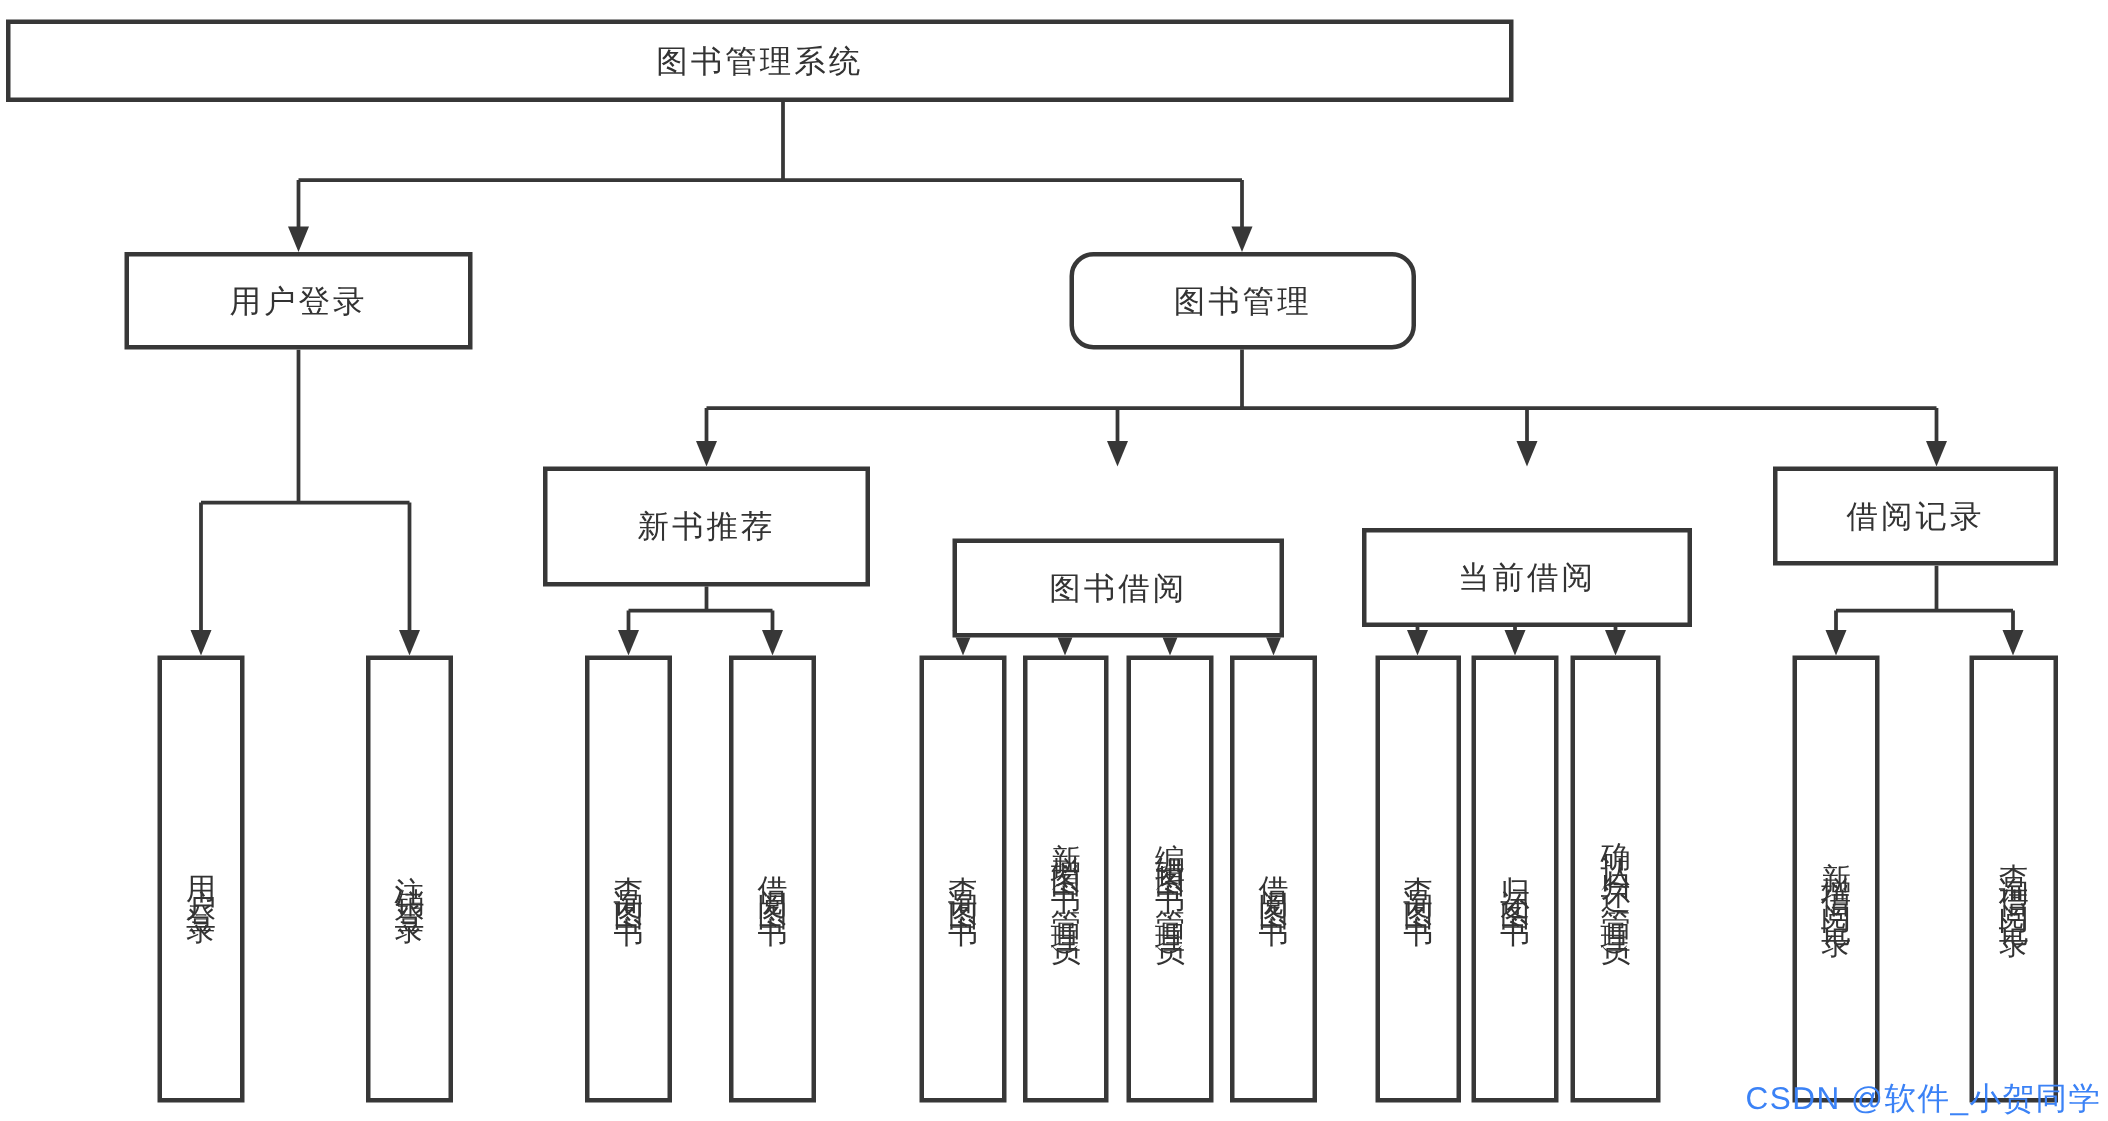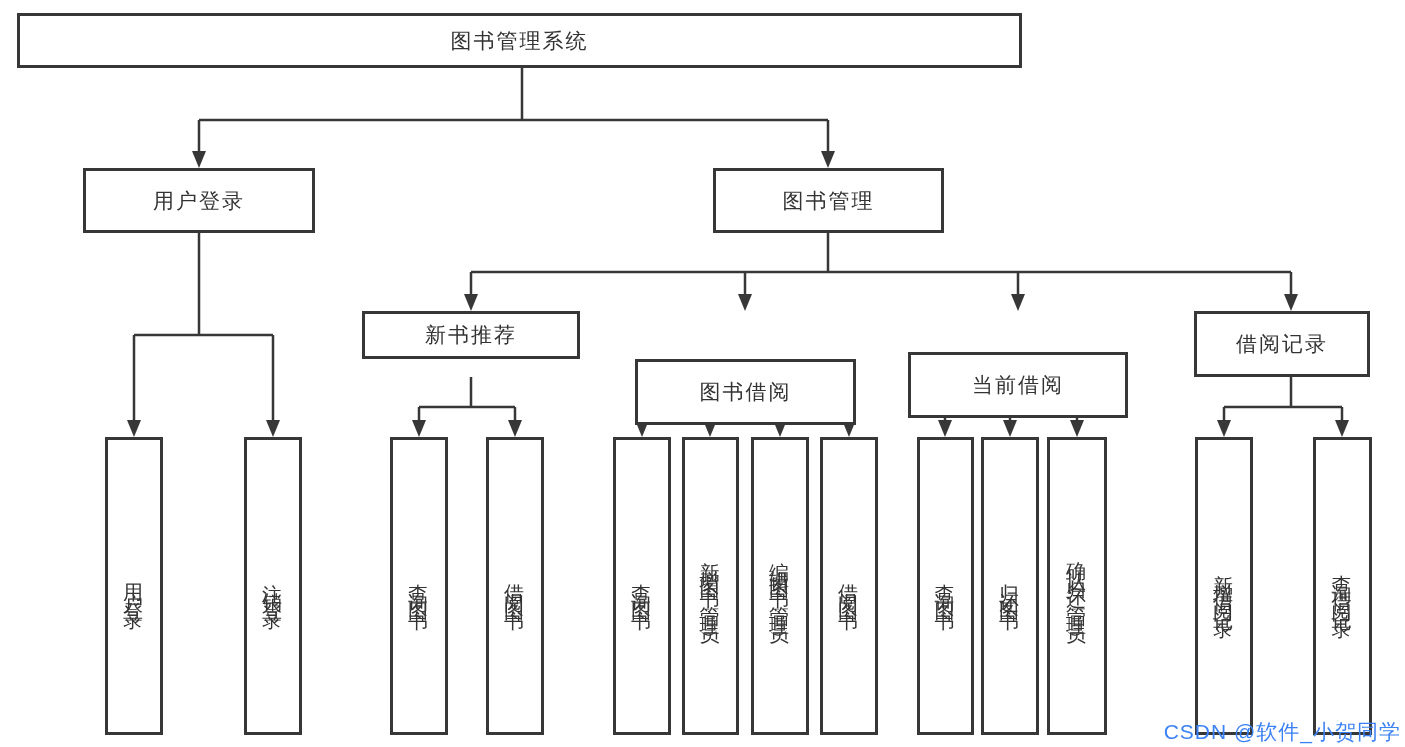--- a/index.html
+++ b/index.html
@@ -27,27 +27,27 @@
     font-size:21px;
     letter-spacing:2px;
   }
   .v .label{
     writing-mode:vertical-rl;
     text-orientation:mixed;
     font-size:20px;
     letter-spacing:9px;
     white-space:normal;
   }
-  .root{left:17px;top:13px;width:1005px;height:55px;}
+  .root{left:4px;top:13px;width:1005px;height:55px;}
   .n-user-login{left:83px;top:168px;width:232px;height:65px;}
-  .n-book-mgmt{left:713px;top:168px;width:231px;height:65px;}
-  .n-new-rec{left:362px;top:311px;width:218px;height:48px;justify-content:center;}
+  .n-book-mgmt{left:713px;top:168px;width:231px;height:65px;border-radius:16px;}
+  .n-new-rec{left:362px;top:311px;width:218px;height:80px;justify-content:center;}
   .n-borrow{left:635px;top:311px;width:221px;height:66px;margin-top:48px;}
   .n-current{left:908px;top:311px;width:220px;height:66px;margin-top:41px;}
-  .n-records{left:1182px;top:311px;width:176px;height:66px;margin-left:12px;}
+  .n-records{left:1182px;top:311px;width:190px;height:66px;}
   .leaf{top:437px;height:298px;width:58px;}
   .l-login{left:105px;}
   .l-logout{left:244px;}
   .l-q1{left:390px;}
   .l-b1{left:486px;}
   .l-q2{left:613px;}
   .l-add{left:682px;width:57px;}
   .l-edit{left:751px;}
   .l-b2{left:820px;}
   .l-q3{left:917px;width:57px;}

